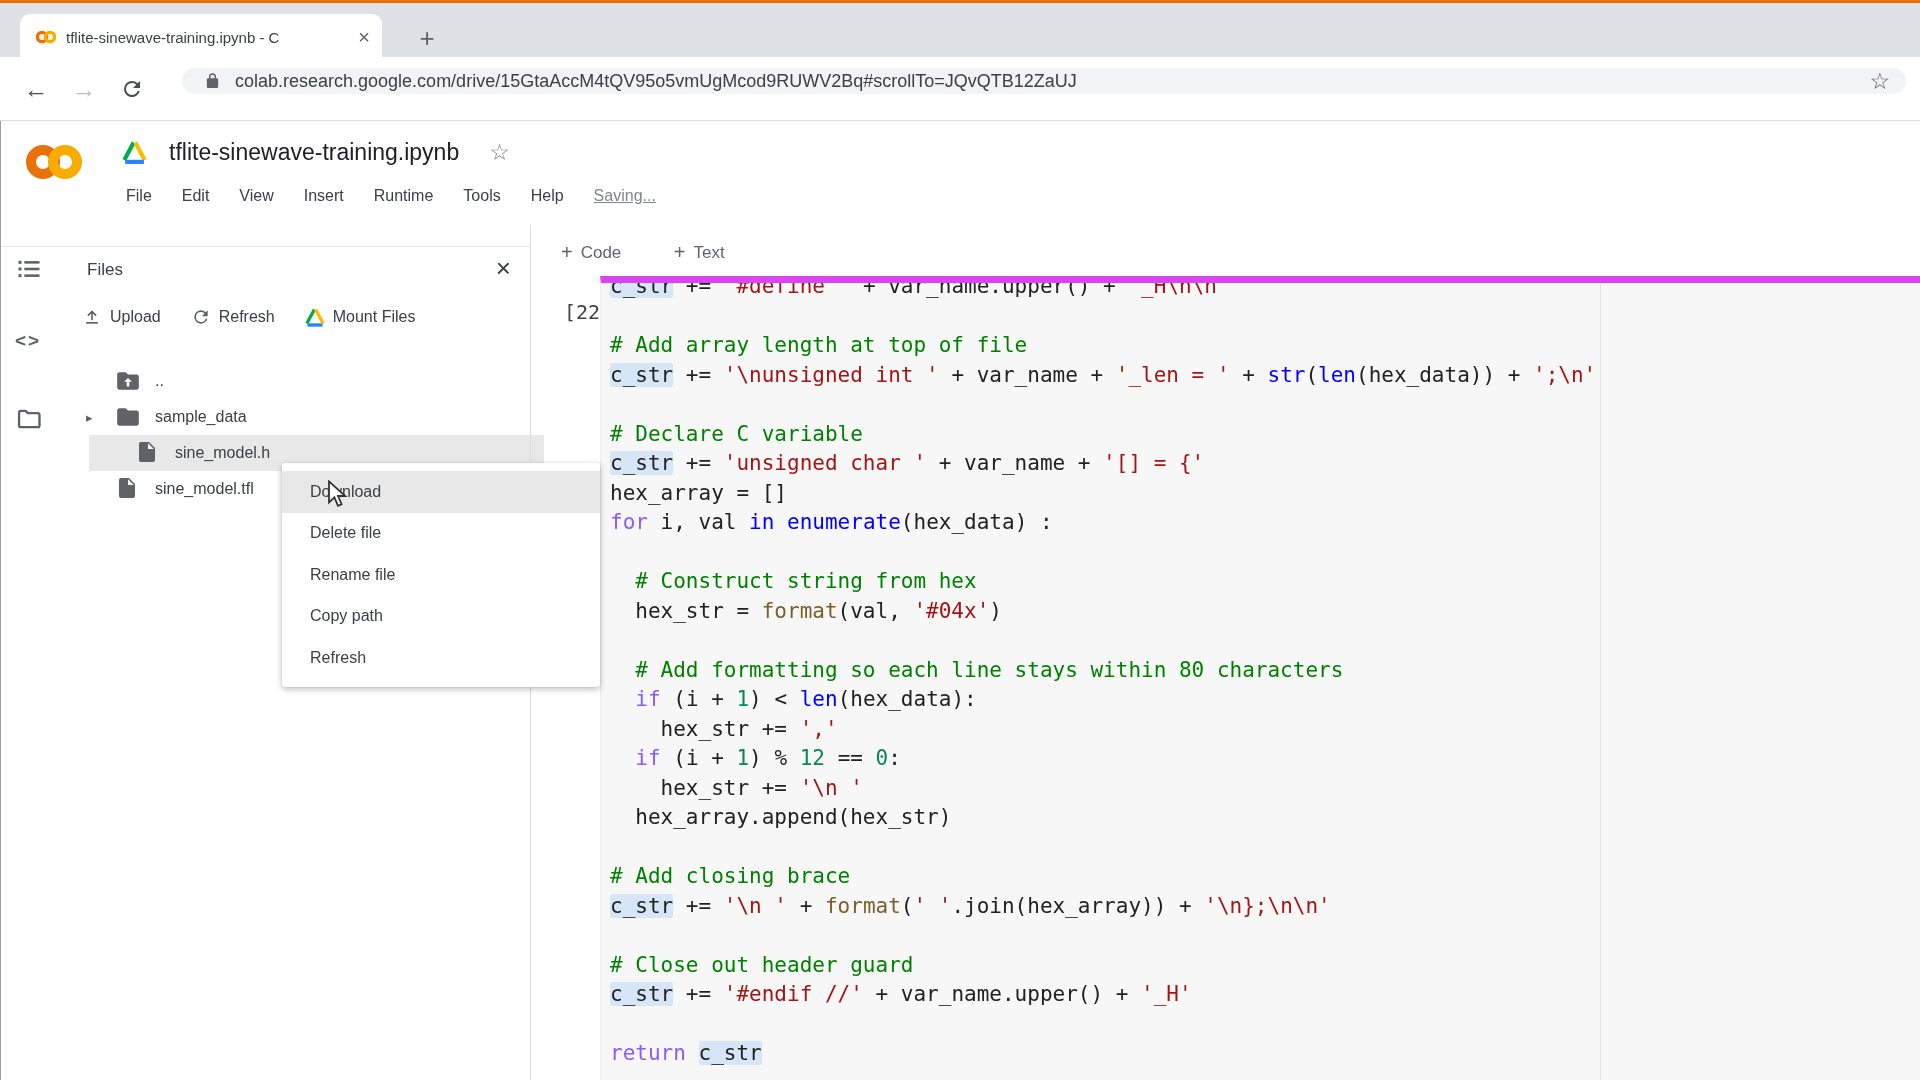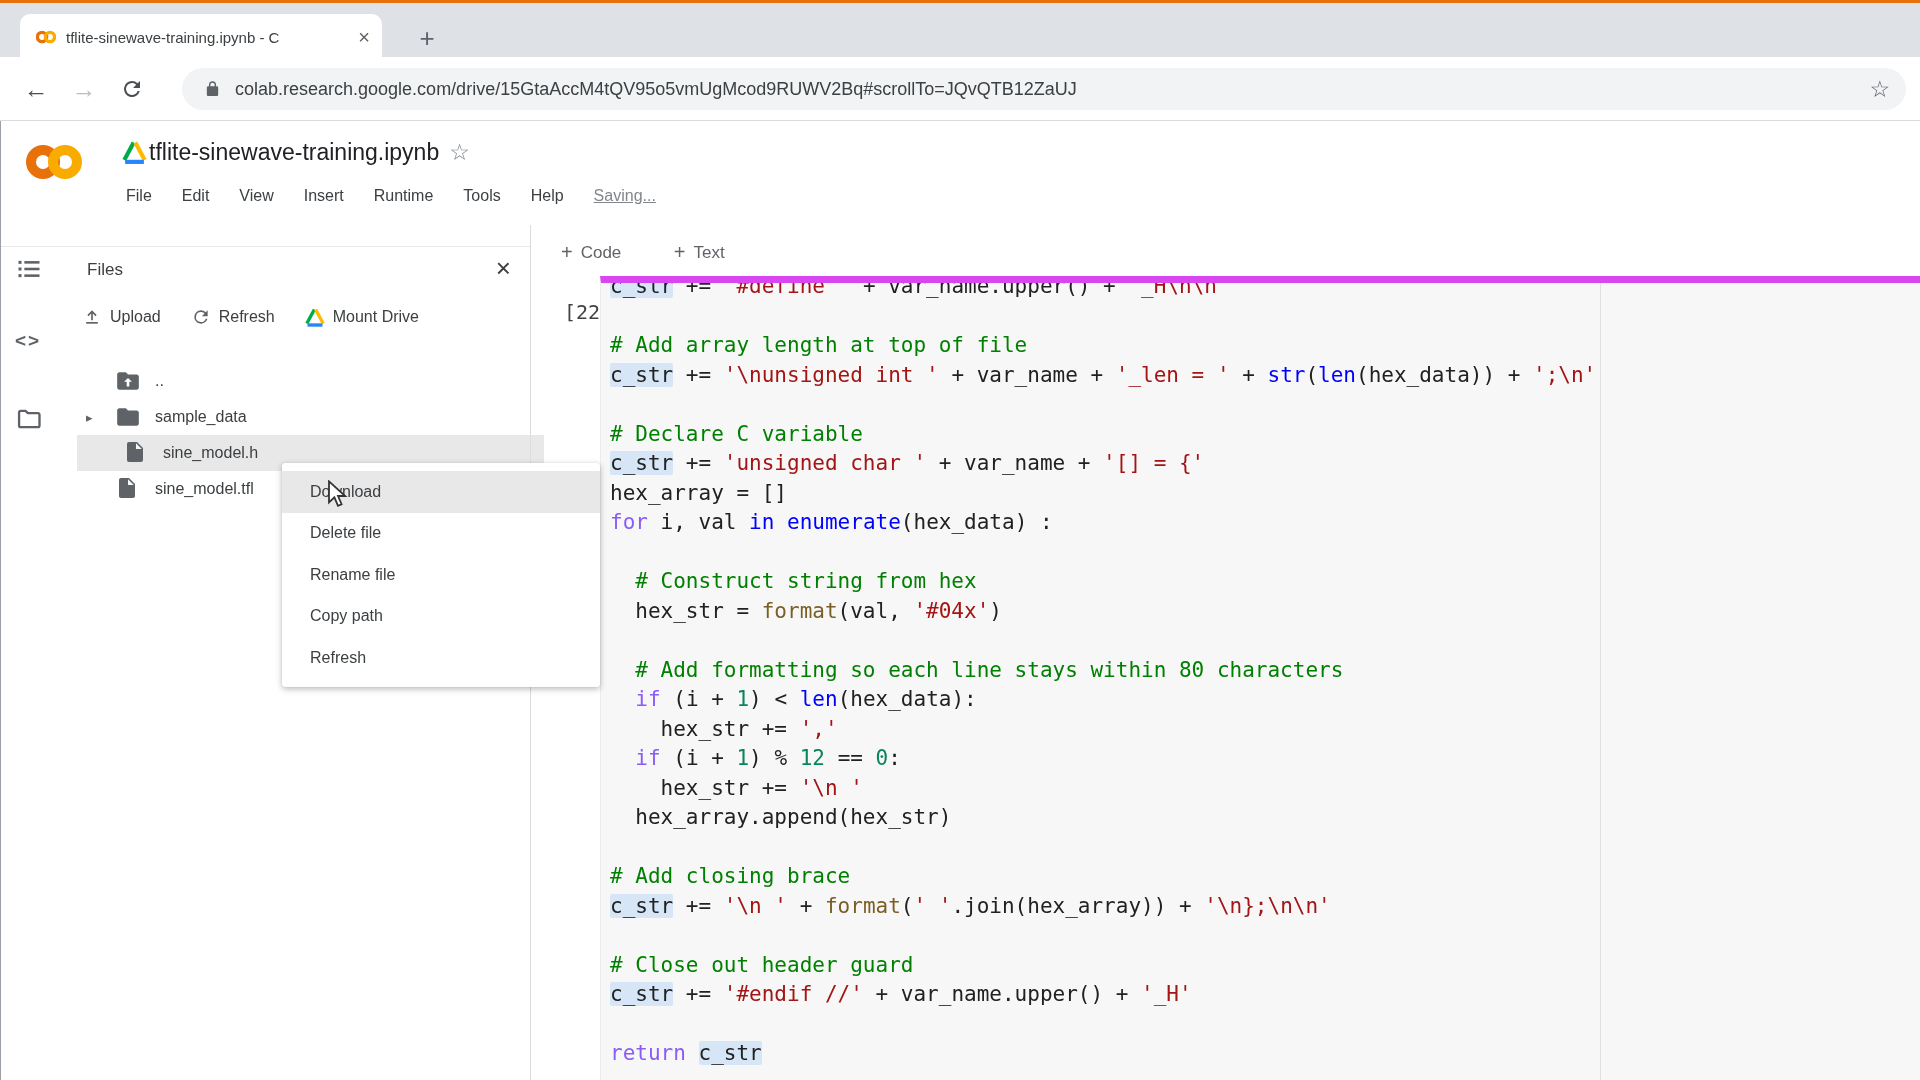--- a/index.html
+++ b/index.html
@@ -13,51 +13,51 @@
   #tab { left:20px; top:11px; width:362px; height:46px; background:#fff;
          border-radius:10px 10px 0 0; display:flex; align-items:center; padding:0 12px 0 16px; }
   #tab-title { flex:1; font-size:15px; color:#3c4043; white-space:nowrap; overflow:hidden; }
   .xbtn { color:#5f6368; font-size:20px; line-height:20px; cursor:default; }
   #newtab { left:412px; top:20px; width:30px; height:30px; color:#5f6368; font-size:26px;
             display:flex; align-items:center; justify-content:center; }
   #toolbar { left:0; top:57px; width:1920px; height:64px; background:#fff; border-bottom:1px solid #dadce0; }
   .navico { position:absolute; top:14px; width:36px; height:36px; display:flex; align-items:center;
             justify-content:center; font-size:25px; color:#4b4f54; }
   #fwd { color:#b9bdc1; }
-  #urlbar { position:absolute; left:182px; top:11px; width:1724px; height:42px; background:#f1f3f4;
+  #urlbar { position:absolute; left:182px; top:11px; width:1724px; height:26px; background:#f1f3f4;
             border-radius:21px; display:flex; align-items:center; padding:0 16px 0 22px; }
   #url-text { flex:1; font-size:18px; color:#3c4043; white-space:nowrap; overflow:hidden; margin-left:14px; }
   .star { font-size:23px; color:#5f6368; }
 
   
   #colab-header { left:0; top:121px; width:1920px; height:104px; background:#fff; }
   #co-logo { position:absolute; left:26px; top:14px; width:58px; height:54px; }
   .ring { position:absolute; border-radius:50%; width:34px; height:34px; top:10px; }
   #ring-l { left:0; border:10px solid #e8710a; }
   #ring-r { left:22px; border:10px solid #f9ab00; }
-  #nb-title-row { position:absolute; left:122px; top:18px; display:flex; align-items:center; gap:2px; }
+  #nb-title-row { position:absolute; left:122px; top:18px; display:flex; align-items:center; gap:22px; }
   #nb-title { font-size:23px; color:#202124; }
   #menubar { position:absolute; left:126px; top:66px; display:flex; gap:30px; font-size:16px; color:#3c4043; }
   #saving { font-size:16px; color:#80868b; text-decoration:underline; margin-left:0px; }
 
   
   #left-border { left:0; top:121px; width:1px; height:959px; background:#9aa0a6; }
   #sidebar-top-line { left:1px; top:246px; width:529px; height:1px; background:#e8e8e8; }
   #rail { left:1px; top:225px; width:54px; height:855px; background:#fff; }
   .rail-ico { position:absolute; left:14px; width:28px; height:28px; color:#5f6368; }
   #files-panel { left:69px; top:225px; width:475px; height:855px; background:#fff; }
   #vdivider { left:530px; top:225px; width:1px; height:855px; background:#dadce0; }
   #files-header { position:absolute; left:0; top:28px; width:475px; height:34px; display:flex; align-items:center; }
   #files-title { font-size:17px; color:#3c4043; margin-left:18px; }
   #files-close { position:absolute; right:33px; top:0px; font-size:26px; color:#3c4043; }
   #files-actions { position:absolute; left:13px; top:82px; display:flex; align-items:center; gap:30px; }
   .f-action { display:flex; align-items:center; gap:8px; font-size:16px; color:#3c4043; }
   #file-tree { position:absolute; left:0; top:138px; width:475px; }
   .tree-row { position:relative; height:36px; display:flex; align-items:center; }
-  .tree-row.sel { background:#e8e8e8; margin-left:8px; }
+  .tree-row.sel { background:#e8e8e8; margin-left:20px; }
   .caret { position:absolute; left:17px; width:12px; color:#5f6368; font-size:13px; }
   .tree-ico { position:absolute; left:46px; width:26px; height:26px; }
   .tree-label { position:absolute; left:86px; font-size:16px; color:#3c4043; white-space:nowrap; }
 
   
   #context-menu { left:282px; top:463px; width:318px; height:224px; background:#fff; border-radius:3px;
                   box-shadow:0 2px 6px rgba(0,0,0,.28), 0 0 1px rgba(0,0,0,.14); padding:8px 0; z-index:30; }
   .cm-item { height:41.5px; display:flex; align-items:center; padding-left:28px; font-size:16px; color:#3c4043; }
   .cm-item.active { background:#e8e8e8; }
   #cursor { left:326px; top:480px; z-index:40; }
@@ -189,21 +189,21 @@
         <span>Refresh</span>
       </div>
       <div class="f-action">
         <span>
           <svg width="20" height="19" viewBox="0 0 24 22">
             <polyline points="11.2,1.5 2.2,18.2" stroke="#00ac47" stroke-width="4" fill="none"></polyline>
             <polyline points="12.8,1.5 21.8,18.2" stroke="#ffba00" stroke-width="4" fill="none"></polyline>
             <polyline points="3,20 21,20" stroke="#2684fc" stroke-width="4" fill="none"></polyline>
           </svg>
         </span>
-        <span>Mount Drive</span>
+        <span>Mount Files</span>
       </div>
     </div>
   <div id="file-tree">
       <div class="tree-row">
         <span class="tree-ico">
           <svg width="26" height="26" viewBox="0 0 24 24">
             <path fill="#5f6368" d="M10 4H4c-1.1 0-2 .9-2 2v12c0 1.1.9 2 2 2h16c1.1 0 2-.9 2-2V8c0-1.1-.9-2-2-2h-8l-2-2z"></path>
             <path fill="#fff" d="M12 9.2l-3.6 3.6h2.4V17h2.4v-4.2h2.4z"></path>
           </svg>
         </span>

